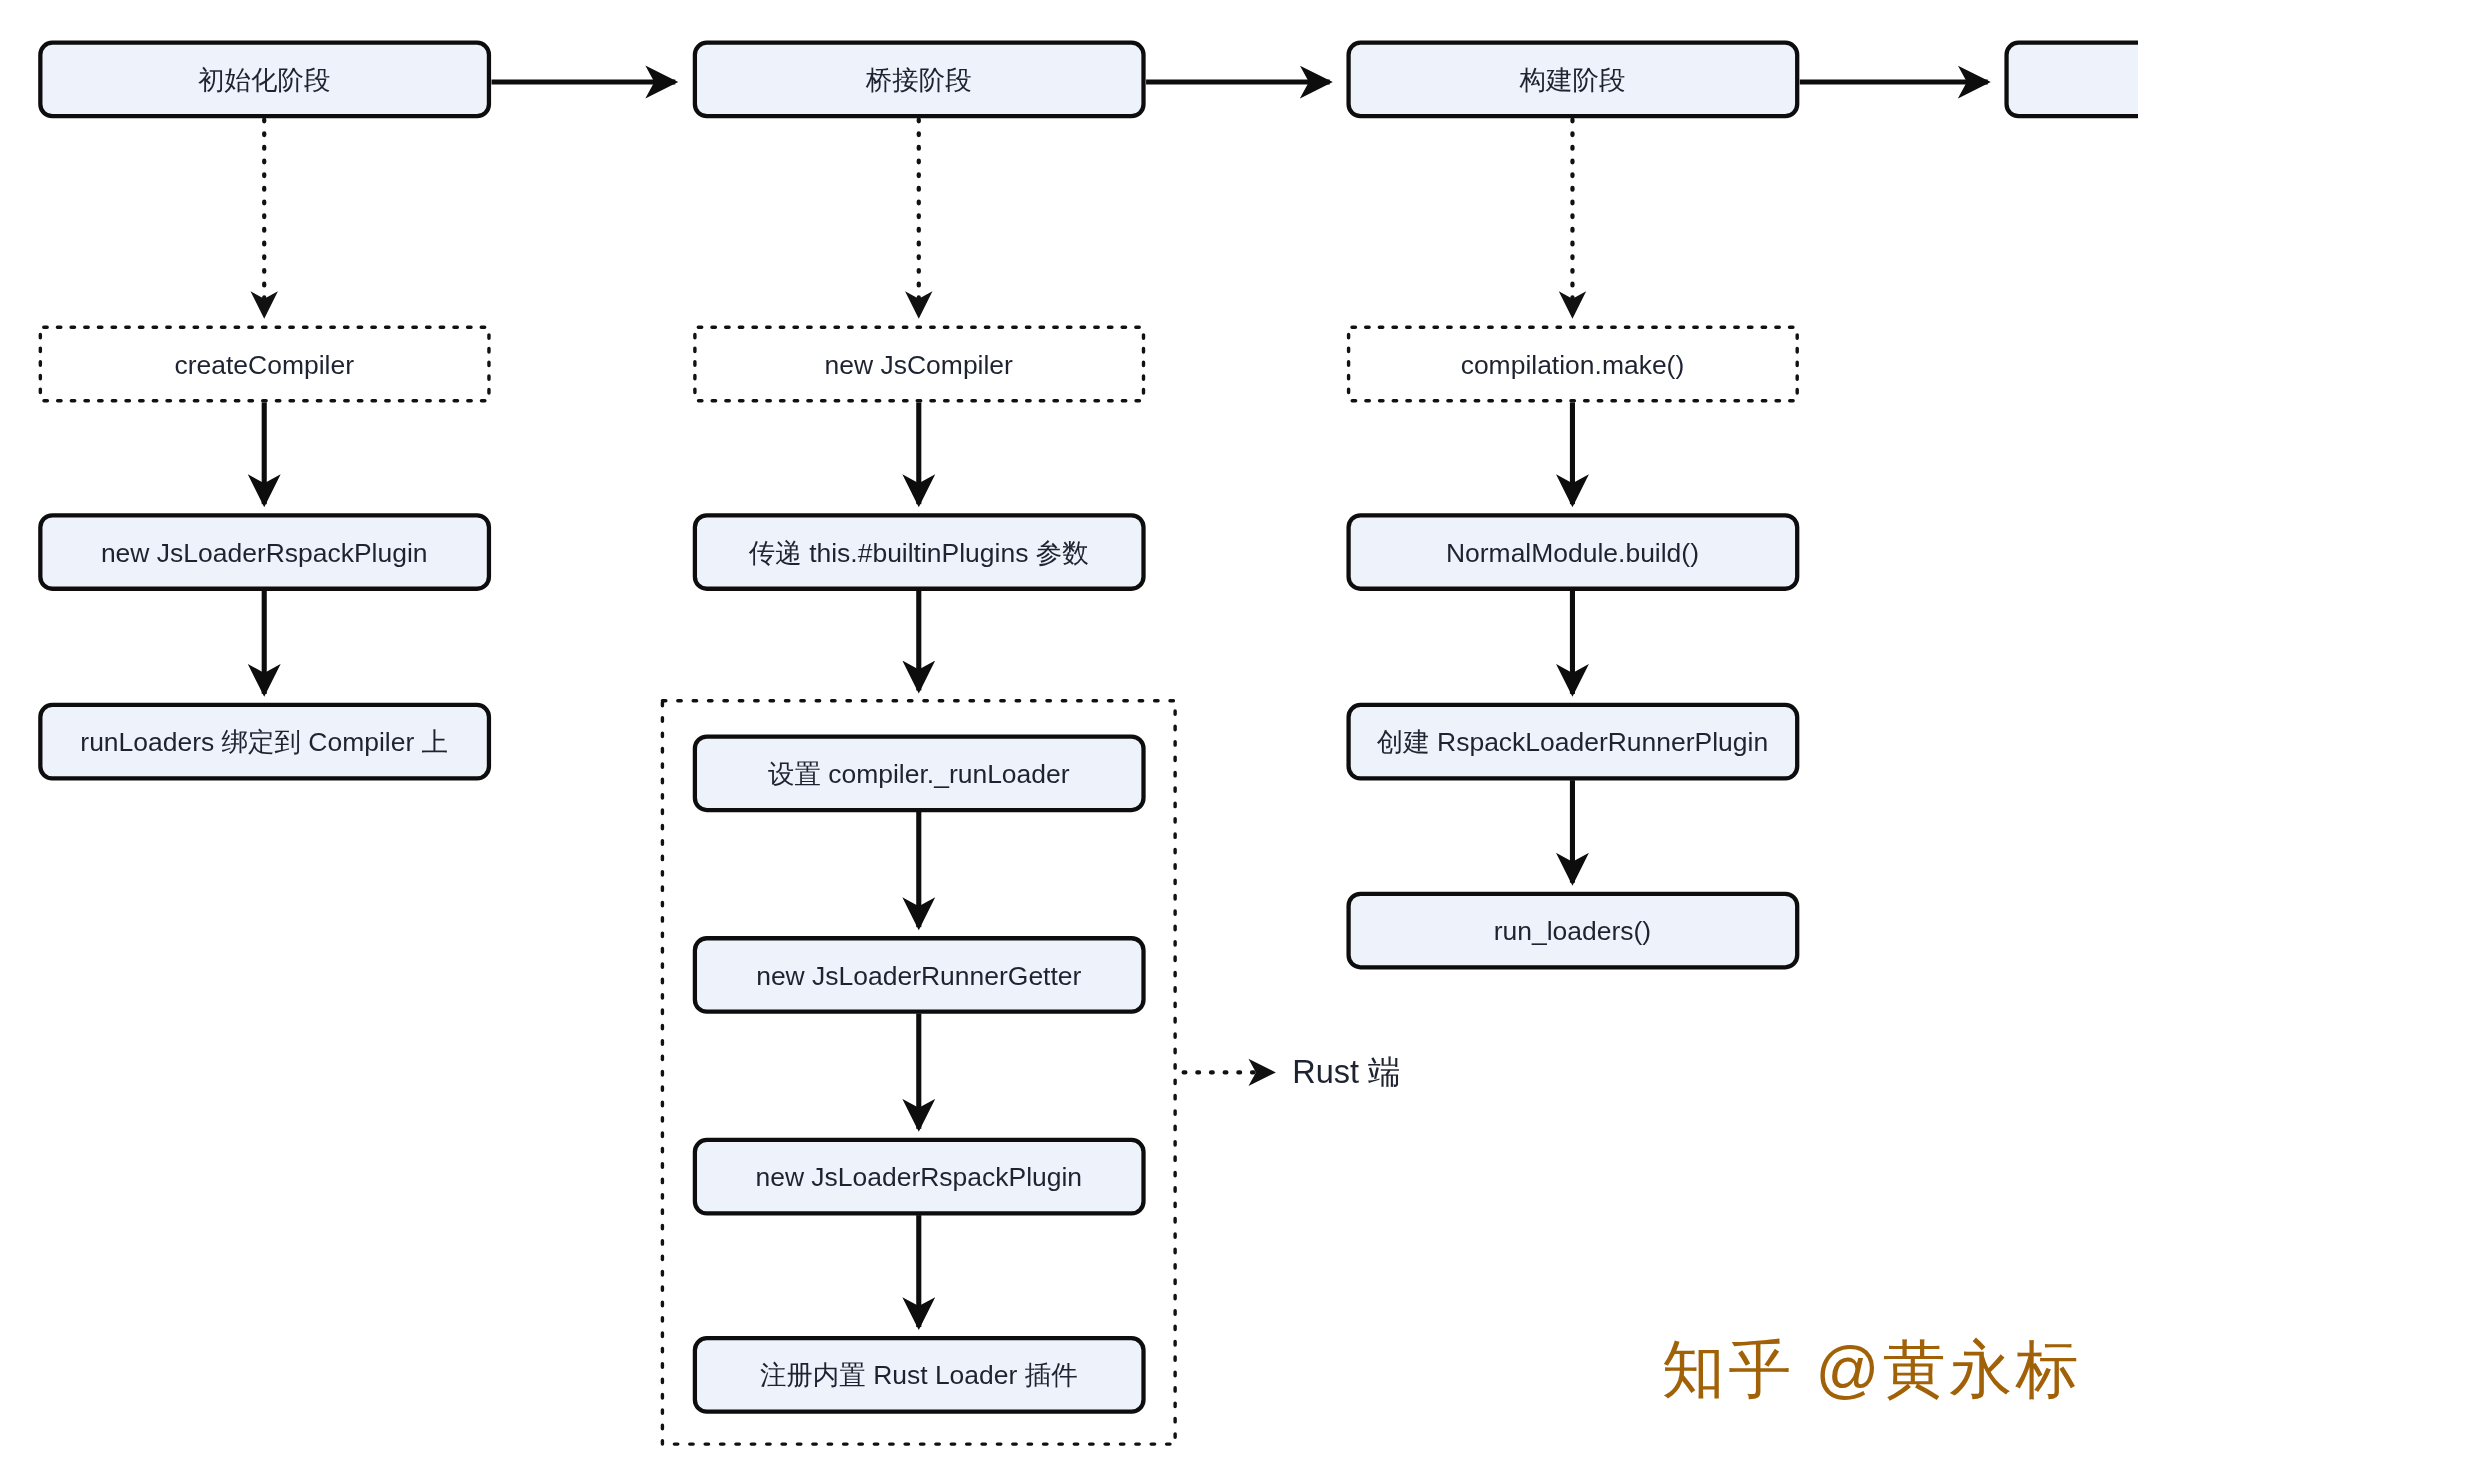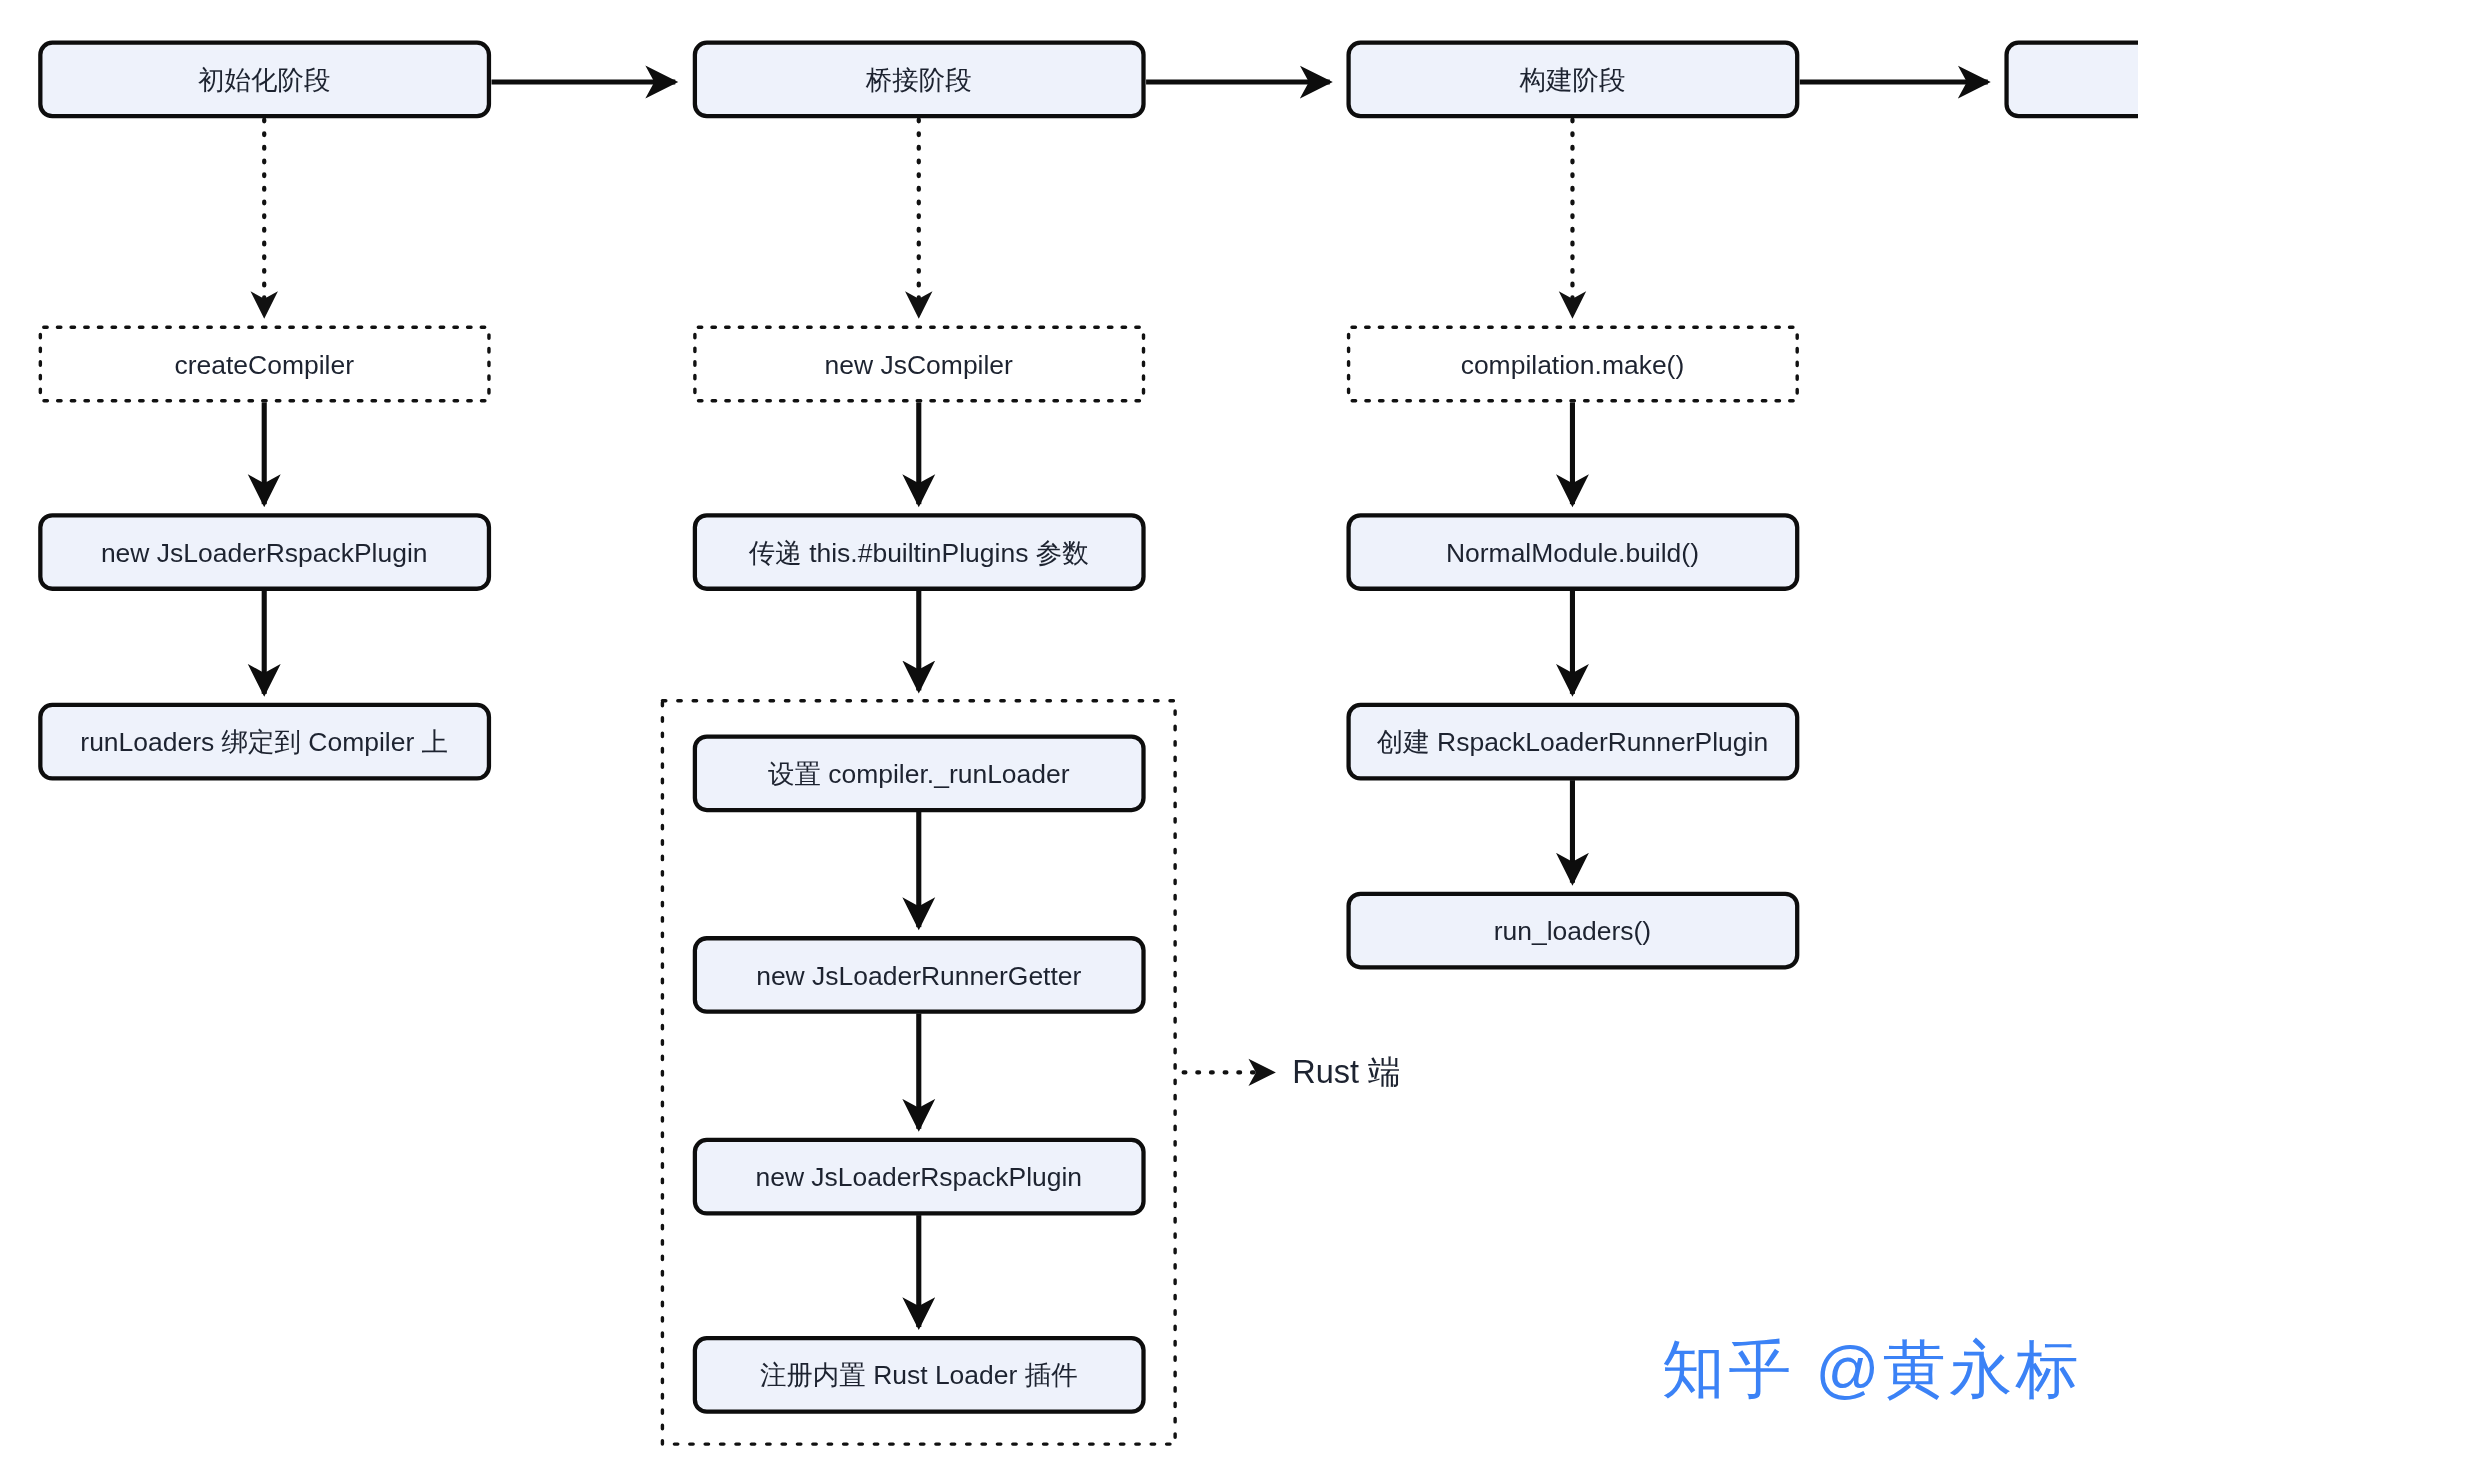--- a/index.html
+++ b/index.html
@@ -68,21 +68,21 @@
     font-size: 38px;
     fill: #1d2330;
     dominant-baseline: middle;
   }
   .watermark {
     position: absolute;
     right: 56px;
     bottom: 67px;
     font-family: "Liberation Sans", "DejaVu Sans", sans-serif;
     font-size: 63px;
-    color: #3b82f6;
+    color: #a16207;
     letter-spacing: 3.4px;
     white-space: nowrap;
     user-select: none;
     text-align: center;
   }
 </style>
 </head>
 <body>
 
 <div id="stage">

